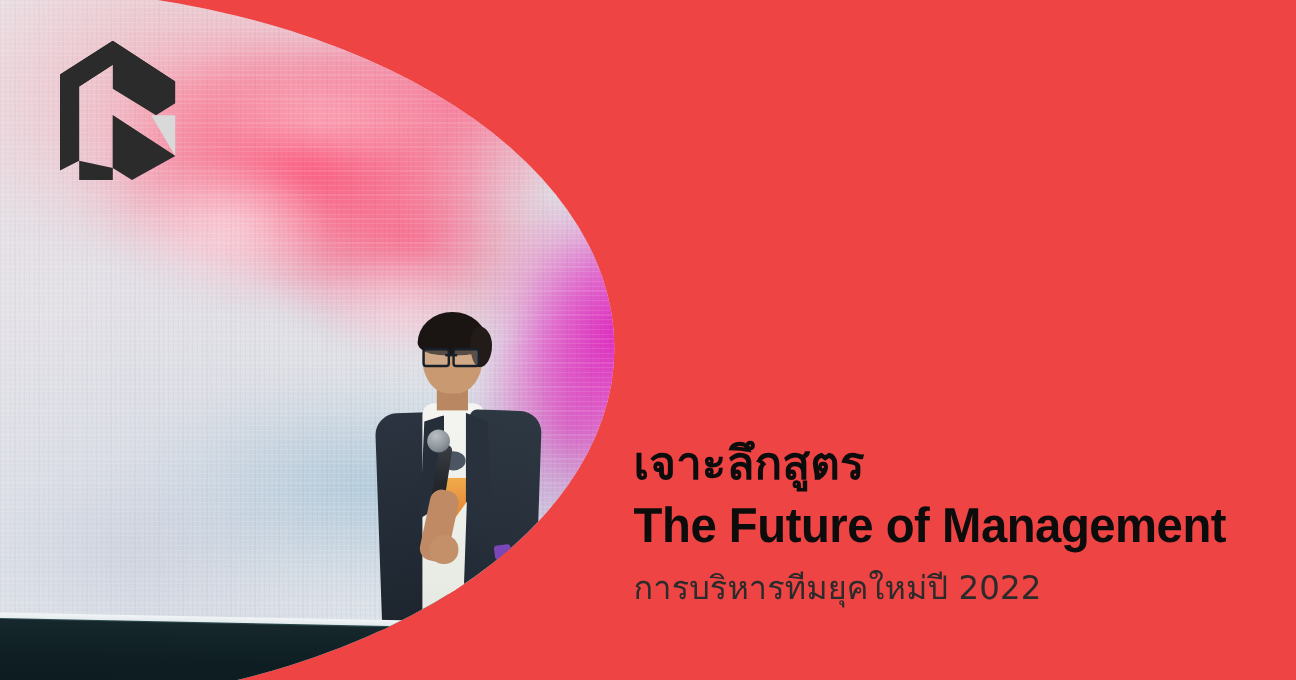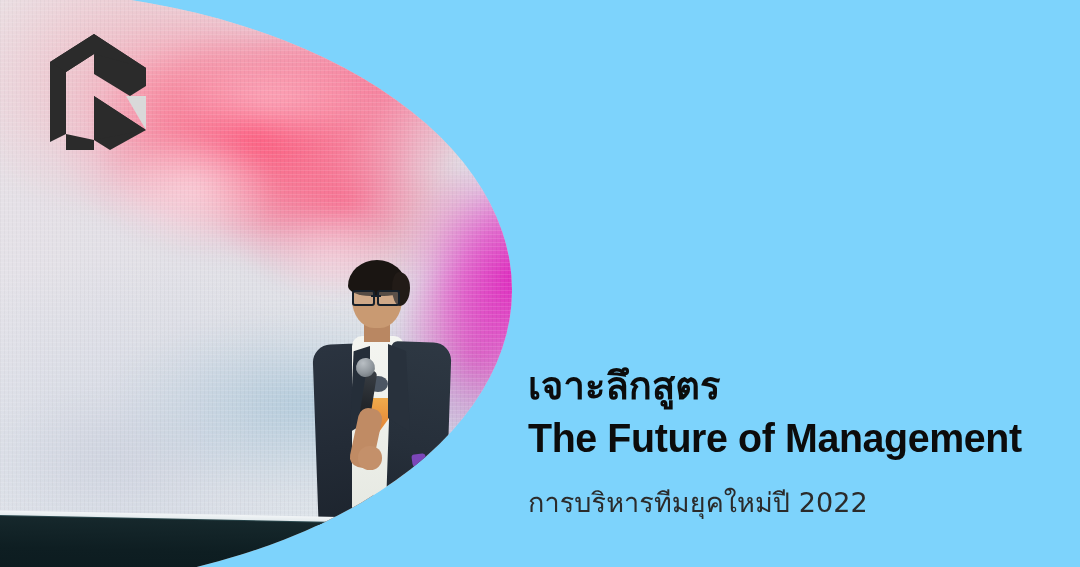--- a/index.html
+++ b/index.html
@@ -1,21 +1,21 @@
 <!DOCTYPE html>
 <html><head>
 <meta charset="utf-8">
 <style>
   * { margin:0; padding:0; box-sizing:border-box; }
   html,body { background:#ffffff; }
 
   .stage {
     position:relative;
     width:1080px; height:567px;
-    background:#7dd3fc;
+    background:#ef4444;
     overflow:hidden;
     font-family:"Liberation Sans", sans-serif;
   }
 
   
   .photo-mask {
     position:absolute;
     left:0; top:0;
     width:1080px; height:567px;
     
@@ -210,21 +210,21 @@
     font-family:"DejaVu Sans","Liberation Sans",sans-serif;
   }
   .title-en {
     font-size:41px; font-weight:700; color:#0c0c0c;
     letter-spacing:-.4px; line-height:1.22; margin-top:4px;
     transform:scaleX(.96); transform-origin:left center;
     font-family:"Liberation Sans",sans-serif;
   }
   .subtitle {
     font-size:27px; font-weight:400; color:#2b2b2b;
-    letter-spacing:.1px; line-height:1.3; margin-top:22px;
+    letter-spacing:.1px; line-height:1.3; margin-top:10px;
     font-family:"DejaVu Sans","Liberation Sans",sans-serif;
   }
 </style>
 </head>
 <body>
 
 <div class="stage">
 
   <div class="photo-mask">
 

